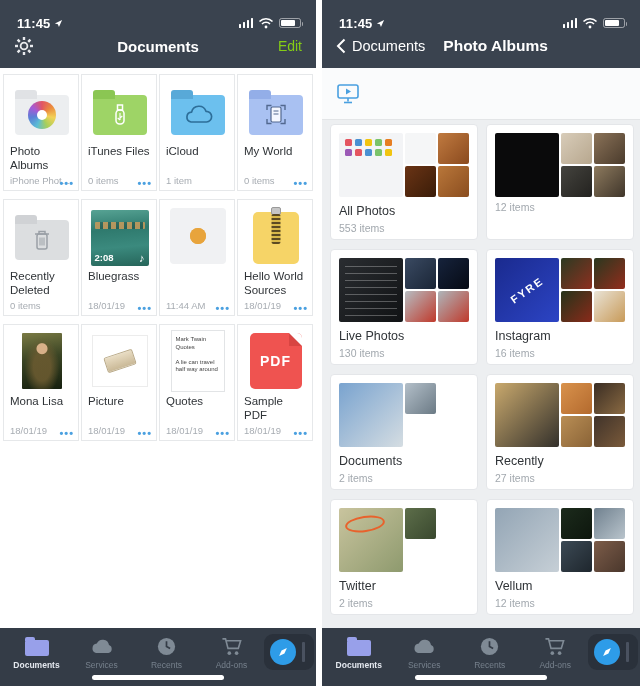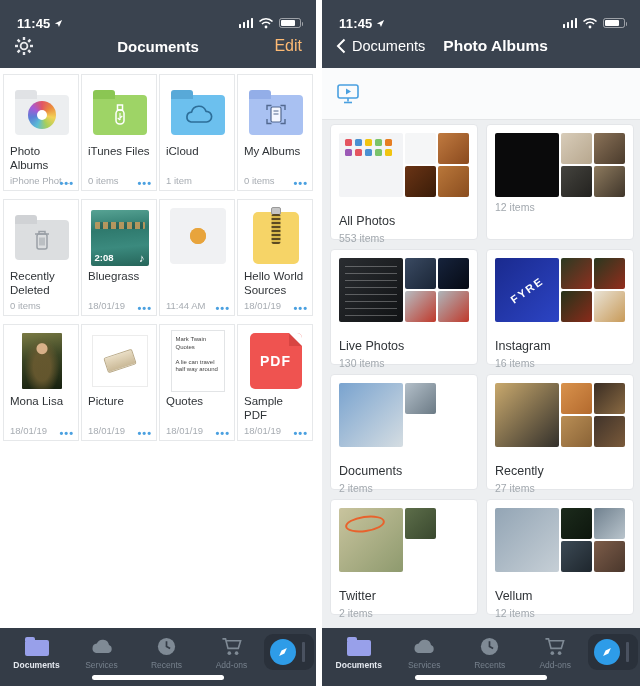--- a/index.html
+++ b/index.html
@@ -15,21 +15,21 @@
   .statusbar{display:flex;justify-content:space-between;padding:20px 15px 0 17px;height:26px;}
   .sb-time{font-size:13px;font-weight:bold;letter-spacing:.2px;display:flex;align-items:center;gap:3px;}
   .sb-right{display:flex;align-items:center;gap:5px;}
   .sig{display:flex;align-items:flex-end;gap:1.5px;}
   .sig i{display:block;width:2.5px;background:#fff;border-radius:.5px;}
   .batt{width:22px;height:10.5px;border:1px solid rgba(255,255,255,.5);border-radius:2.5px;position:relative;padding:1px;}
   .batt b{display:block;height:100%;width:75%;background:#fff;border-radius:1px;}
   .batt:after{content:'';position:absolute;right:-3px;top:3px;width:1.5px;height:4px;background:rgba(255,255,255,.5);border-radius:0 1px 1px 0;}
   .navrow{display:flex;align-items:center;height:40px;padding:0 14px;position:relative;}
   .nav-title-center{position:absolute;left:0;right:0;text-align:center;font-size:15px;font-weight:bold;}
-  .nav-edit{margin-left:auto;font-size:16px;color:#fdba74;cursor:default;}
+  .nav-edit{margin-left:auto;font-size:14px;color:#84cc16;cursor:default;}
   .backbtn{display:flex;align-items:center;gap:6px;font-size:14.5px;color:#fff;}
   .nav-title-inline{font-size:15.5px;font-weight:bold;margin-left:18px;}
 
   
   .docgrid{position:absolute;top:74px;left:3px;right:3px;display:grid;grid-template-columns:repeat(4,1fr);gap:8px 2px;}
   .doc-cell{background:#fff;border:1px solid #e6e8ea;height:117px;position:relative;padding:5px 5px 18px 6px;}
   .doc-iconwrap{height:62px;display:flex;align-items:center;justify-content:center;}
   .doc-name{font-size:11.5px;color:#2f3337;line-height:1.18;margin-top:3px;}
   .doc-dot{color:#e8a43c;font-size:9px;margin-right:2px;}
   .doc-meta{position:absolute;left:6px;bottom:4px;font-size:9.5px;color:#a7acb2;}
@@ -76,21 +76,21 @@
   .albumgrid{position:absolute;top:124px;left:8px;right:6px;display:grid;grid-template-columns:148px 148px;gap:9px 8px;}
   .album-card{background:#fff;border:1px solid #e4e6e9;border-radius:4px;height:116px;padding:8px;position:relative;cursor:default;}
   .collage{display:grid;grid-template-columns:64px 31px 31px;grid-template-rows:31px 31px;gap:2px;}
   .tile{border-radius:2px;position:relative;overflow:hidden;}
   .tile.big{grid-row:1/3;width:64px;height:64px;}
   .big-label{position:absolute;left:0;top:0;right:0;bottom:0;display:flex;align-items:center;justify-content:center;color:#fff;font-weight:bold;font-size:11px;letter-spacing:2px;transform:rotate(-35deg);}
   .scribble{position:absolute;left:6px;top:8px;width:40px;height:16px;border:2px solid #e8622c;border-radius:50%;transform:rotate(-8deg);}
   .chalk{position:absolute;inset:6px;background:repeating-linear-gradient(0deg,rgba(255,255,255,.28) 0 1px,transparent 1px 7px);}
   .minis{position:absolute;inset:4px;display:flex;flex-wrap:wrap;align-content:flex-start;gap:3px;padding:2px;}
   .minis i{display:block;width:7px;height:7px;border-radius:1.5px;}
-  .album-name{font-size:12.5px;color:#2f3337;margin-top:17px;}
+  .album-name{font-size:12.5px;color:#2f3337;margin-top:7px;}
   .album-meta{font-size:10.5px;color:#a2a8ae;margin-top:4px;}
 
   
   .tabbar{position:absolute;left:0;right:0;bottom:0;height:58px;background:var(--tabbar-bg);}
   .tab-items{display:flex;align-items:flex-start;padding:7px 52px 0 4px;}
   .tab-item{flex:1;display:flex;flex-direction:column;align-items:center;gap:3px;cursor:default;}
   .tab-label{font-size:8.5px;color:#76808c;}
   .tab-item.active .tab-label{color:#e4e8ef;font-weight:bold;}
   .tabfolder{width:24px;height:16px;background:var(--active-folder);border-radius:2px;position:relative;margin-top:3px;}
   .tabfolder:before{content:'';position:absolute;top:-3px;left:0;width:10px;height:4px;background:inherit;border-radius:2px 2px 0 0;}
@@ -203,21 +203,21 @@
                 <div class="ftab" style="background:#93aee8"></div>
                 <svg width="24" height="26" viewBox="0 0 24 26">
                   <rect x="7" y="5" width="10" height="15" rx="1.5" fill="#f4f7ff" stroke="#52688f" stroke-width="1.2"></rect>
                   <line x1="9.5" y1="9" x2="14.5" y2="9" stroke="#52688f"></line>
                   <line x1="9.5" y1="12" x2="14.5" y2="12" stroke="#52688f"></line>
                   <path d="M3 8 v-4.5 h4.5 M21 8 v-4.5 h-4.5 M3 17 v4.5 h4.5 M21 17 v4.5 h-4.5" fill="none" stroke="#52688f" stroke-width="1.4"></path>
                 </svg>
               </div>
             </span>
           </div>
-    <div class="doc-name"><span>My Albums</span></div>
+    <div class="doc-name"><span>My World</span></div>
     <div class="doc-meta">0 items</div>
     <div class="doc-more">•••</div>
   </div>
   <div class="doc-cell">
     <div class="doc-iconwrap">
             <span>
               <div class="folder" style="background:#dcdee0">
                 <div class="ftab" style="background:#d0d2d5"></div>
                 <svg width="22" height="26" viewBox="0 0 22 26">
                   <path d="M4 7 h14 M8 7 v-2.5 h6 v2.5" stroke="#9aa0a6" fill="none" stroke-width="1.5"></path>

